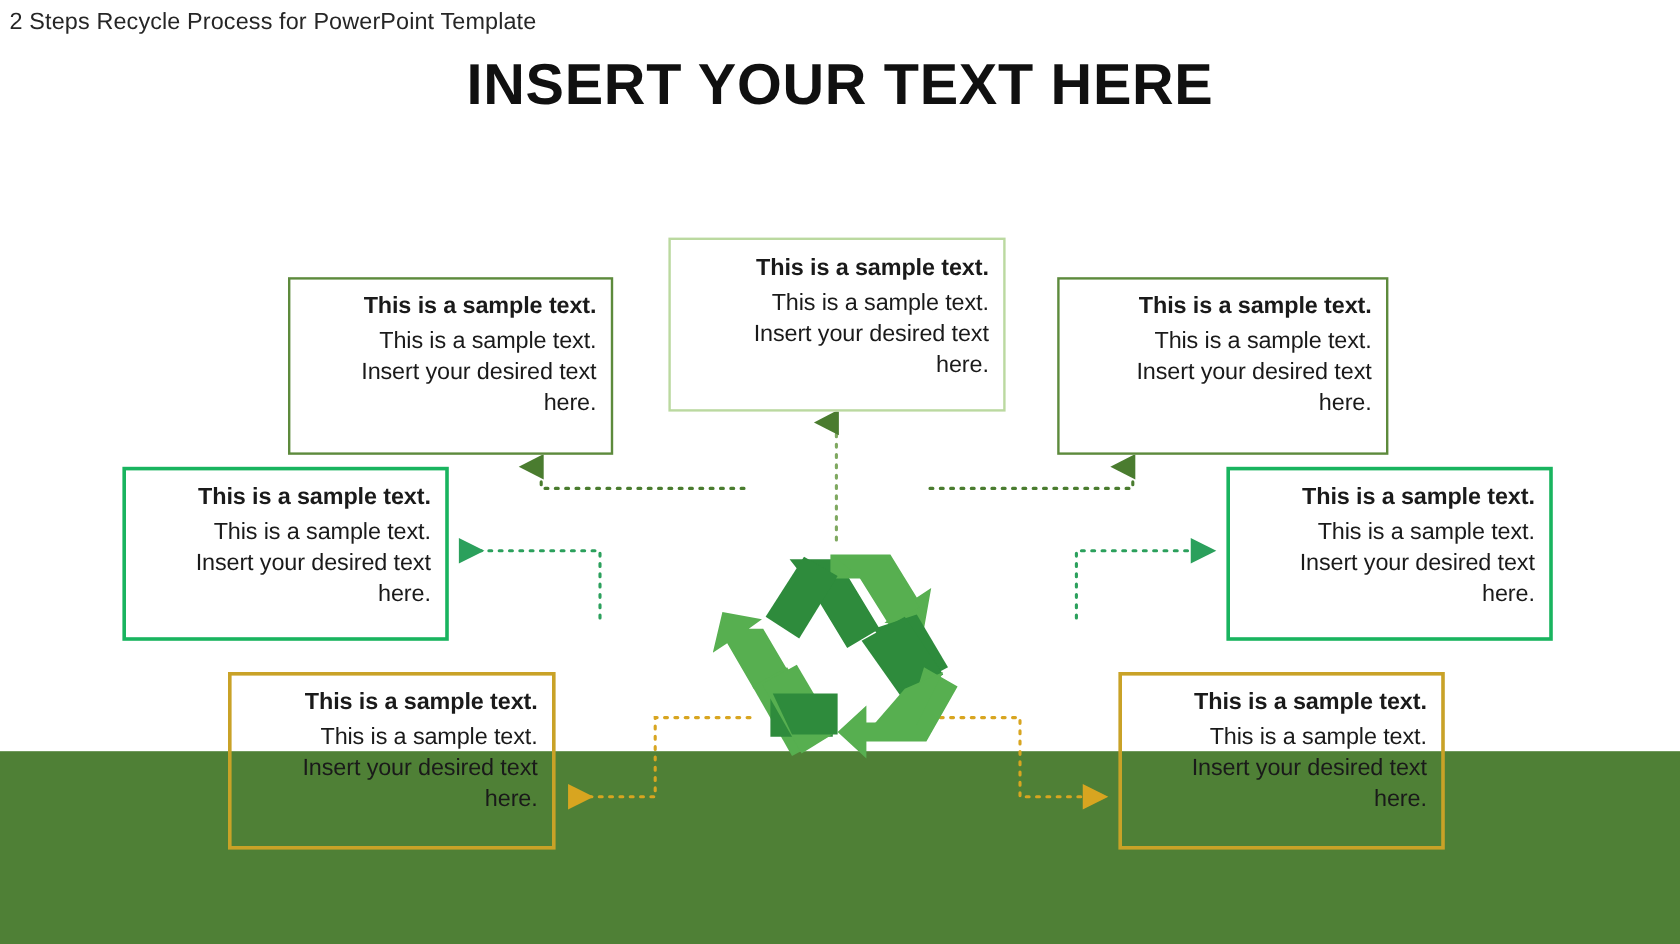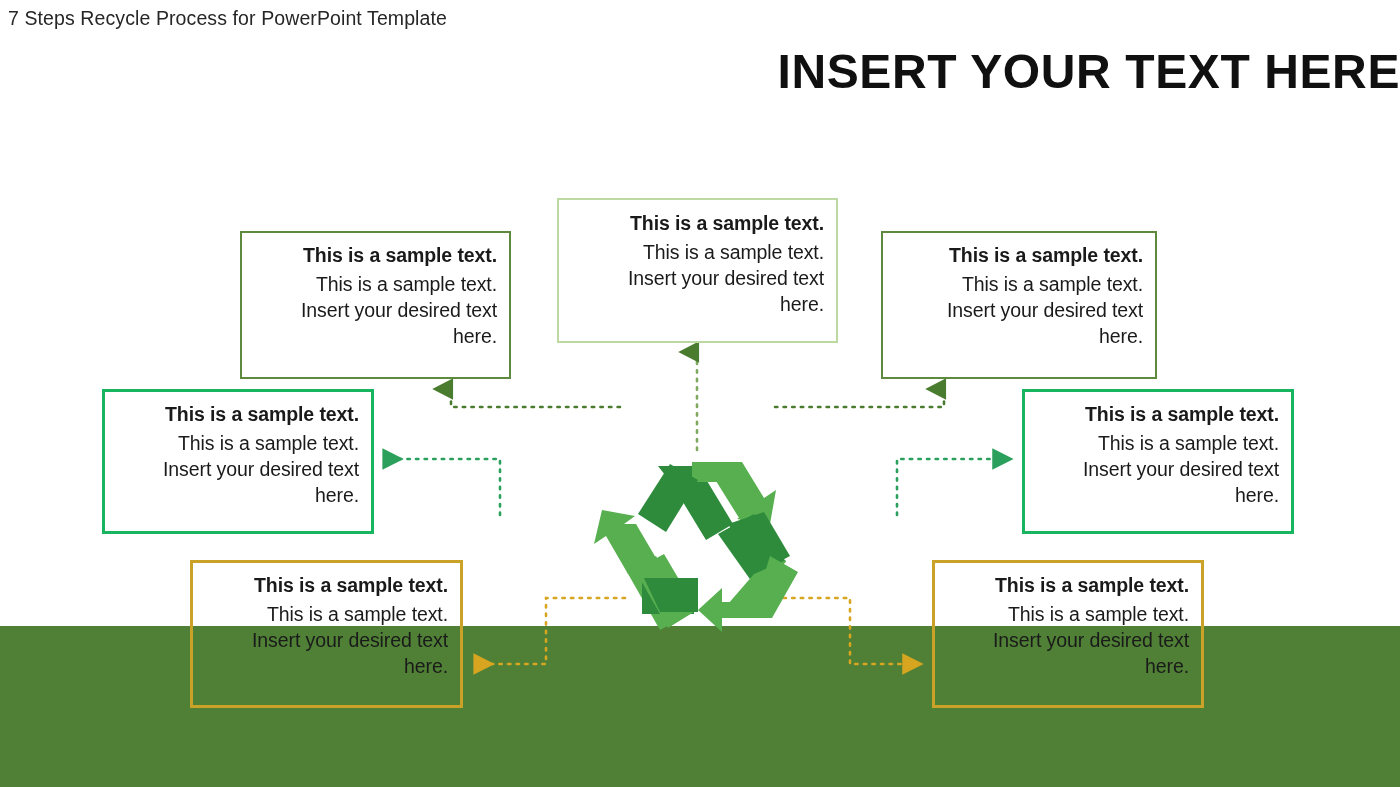--- a/index.html
+++ b/index.html
@@ -34,21 +34,21 @@
     font-weight: 400;
     letter-spacing: .1px;
     color: #262626;
     white-space: nowrap;
     z-index: 6;
   }
   #main-title {
     position: absolute;
     left: 0; top: 44px;
     width: 1400px;
-    text-align: right;
+    text-align: center;
     font-size: 48px;
     font-weight: 700;
     letter-spacing: .6px;
     color: #101010;
     z-index: 6;
   }
   
   #connectors {
     position: absolute; left: 0; top: 0;
     width: 1400px; height: 787px;
@@ -122,21 +122,21 @@
     background: transparent;
   }
 </style>
 </head>
 <body>
 
 <div id="slide">
 
   <div id="ground"></div>
 
-  <div id="header-label">7 Steps Recycle Process for PowerPoint Template</div>
+  <div id="header-label">2 Steps Recycle Process for PowerPoint Template</div>
   <div id="main-title">INSERT YOUR TEXT HERE</div>
 
   <svg id="connectors" viewBox="0 0 1400 787" width="1400" height="787">
     <defs>
       <marker id="ahead-dark-up" markerWidth="9" markerHeight="9" refX="4.5" refY="7.6" orient="auto">
         <path d="M4.5 0.4 L8.6 8.4 L0.4 8.4 Z" fill="#4A7C2F"></path>
       </marker>
       <marker id="ahead-em-left" markerWidth="9" markerHeight="9" refX="7.6" refY="4.5" orient="auto">
         <path d="M0.4 4.5 L8.6 0.4 L8.6 8.6 Z" fill="#2BA05C"></path>
       </marker>

